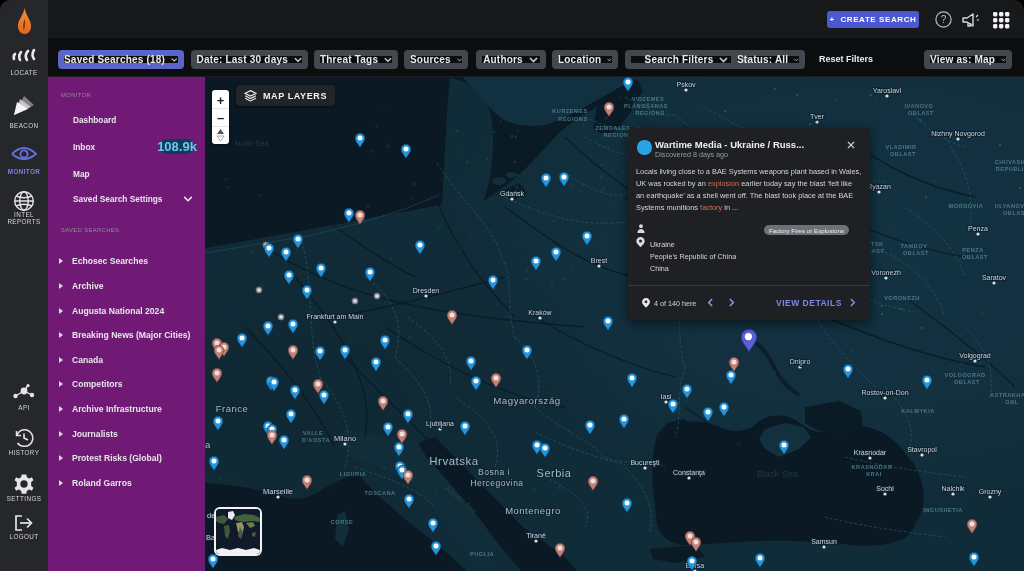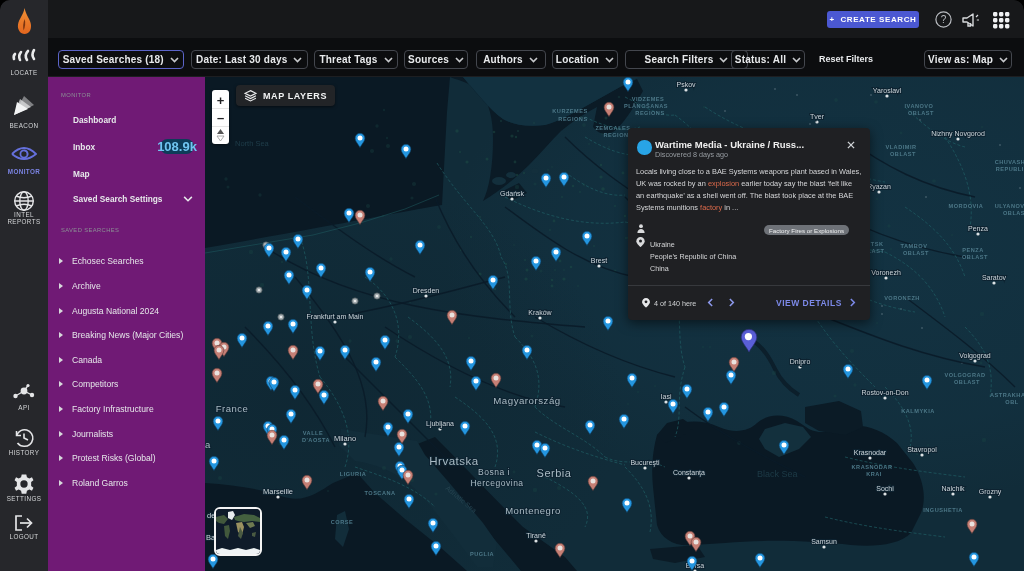--- a/index.html
+++ b/index.html
@@ -2,25 +2,25 @@
 <html><head><meta charset="utf-8">
 <style>
 *{margin:0;padding:0;box-sizing:border-box;font-family:"Liberation Sans",sans-serif}
 html,body{width:1024px;height:571px;background:#000;overflow:hidden}
 #app{position:relative;width:1024px;height:571px;background:#000;border-radius:10px 10px 0 0;overflow:hidden}
 #topbar{position:absolute;left:0;top:0;width:1024px;height:38px;background:#17181a;border-radius:10px 10px 0 0}
 #rail{position:absolute;left:0;top:0;width:48px;height:571px;background:#26272b}
 #filterrow{position:absolute;left:48px;top:38px;width:976px;height:39px;background:#0c0d0f;border-bottom:1px solid #1d1e21}
 #sidebar{position:absolute;left:48px;top:77px;width:157px;height:494px;background:#701a75}
 #mapwrap{position:absolute;left:205px;top:77px;width:819px;height:494px;background:#112c39;overflow:hidden}
-.fbtn{position:absolute;top:12px;height:19px;border:1px solid #b91c1c;border-radius:4px;color:#e8eaec;font-size:10px;font-weight:700;display:flex;align-items:center;justify-content:center;letter-spacing:0.2px;background:transparent;white-space:nowrap}
+.fbtn{position:absolute;top:12px;height:19px;border:6px solid #b91c1c;border-radius:4px;color:#e8eaec;font-size:10px;font-weight:700;display:flex;align-items:center;justify-content:center;letter-spacing:0.2px;background:transparent;white-space:nowrap}
 .fbtn svg{margin-left:6px}
 .chev{stroke:#c8cacd;stroke-width:1.6;fill:none}
 .sideitem{position:absolute;left:25px;color:#e6e8ea;font-size:8.3px;font-weight:700;white-space:nowrap}
-.savitem{position:absolute;left:24px;color:#e6e8ea;font-size:8.6px;font-weight:400;white-space:nowrap}
+.savitem{position:absolute;left:24px;color:#e6e8ea;font-size:8.6px;font-weight:700;white-space:nowrap}
 .tri{position:absolute;left:11px;width:0;height:0;border-left:4.5px solid #d6d9db;border-top:3px solid transparent;border-bottom:3px solid transparent}
 .raillabel{position:absolute;width:48px;text-align:center;color:#d4d6d8;font-size:6.3px;letter-spacing:0.4px;font-weight:400;white-space:nowrap}
 </style></head>
 <body>
 <div id="app">
 <div id="topbar">
   <div style="position:absolute;left:827px;top:11px;width:92px;height:17px;background:#4b58d2;border-radius:3px;color:#fff;font-size:8px;font-weight:700;letter-spacing:0.6px;display:flex;align-items:center;justify-content:center;white-space:nowrap">+&nbsp;&nbsp;CREATE SEARCH</div>
   <svg width="17" height="17" style="position:absolute;left:935px;top:11px" viewBox="0 0 17 17">
         <circle cx="8.5" cy="8.5" r="7.6" fill="none" stroke="#babdc2" stroke-width="1.2"></circle>
         <text x="8.5" y="12" text-anchor="middle" font-size="10" fill="#babdc2" font-family="Liberation Sans">?</text>
@@ -169,21 +169,21 @@
       <div class="savitem" style="top:204.0px">Archive</div>
       <div class="tri" style="top:230.6px"></div>
       <div class="savitem" style="top:228.6px">Augusta National 2024</div>
       <div class="tri" style="top:255.2px"></div>
       <div class="savitem" style="top:253.2px">Breaking News (Major Cities)</div>
       <div class="tri" style="top:279.8px"></div>
       <div class="savitem" style="top:277.8px">Canada</div>
       <div class="tri" style="top:304.4px"></div>
       <div class="savitem" style="top:302.4px">Competitors</div>
       <div class="tri" style="top:329.0px"></div>
-      <div class="savitem" style="top:327.0px">Factory Infrastructure</div>
+      <div class="savitem" style="top:327.0px">Archive Infrastructure</div>
       <div class="tri" style="top:353.6px"></div>
       <div class="savitem" style="top:351.6px">Journalists</div>
       <div class="tri" style="top:378.2px"></div>
       <div class="savitem" style="top:376.2px">Protest Risks (Global)</div>
       <div class="tri" style="top:402.8px"></div>
       <div class="savitem" style="top:400.8px">Roland Garros</div>
 </div>
 <div id="mapwrap">
       <svg width="819" height="494" viewBox="0 0 819 494" style="position:absolute;left:0;top:0">
 <defs>

